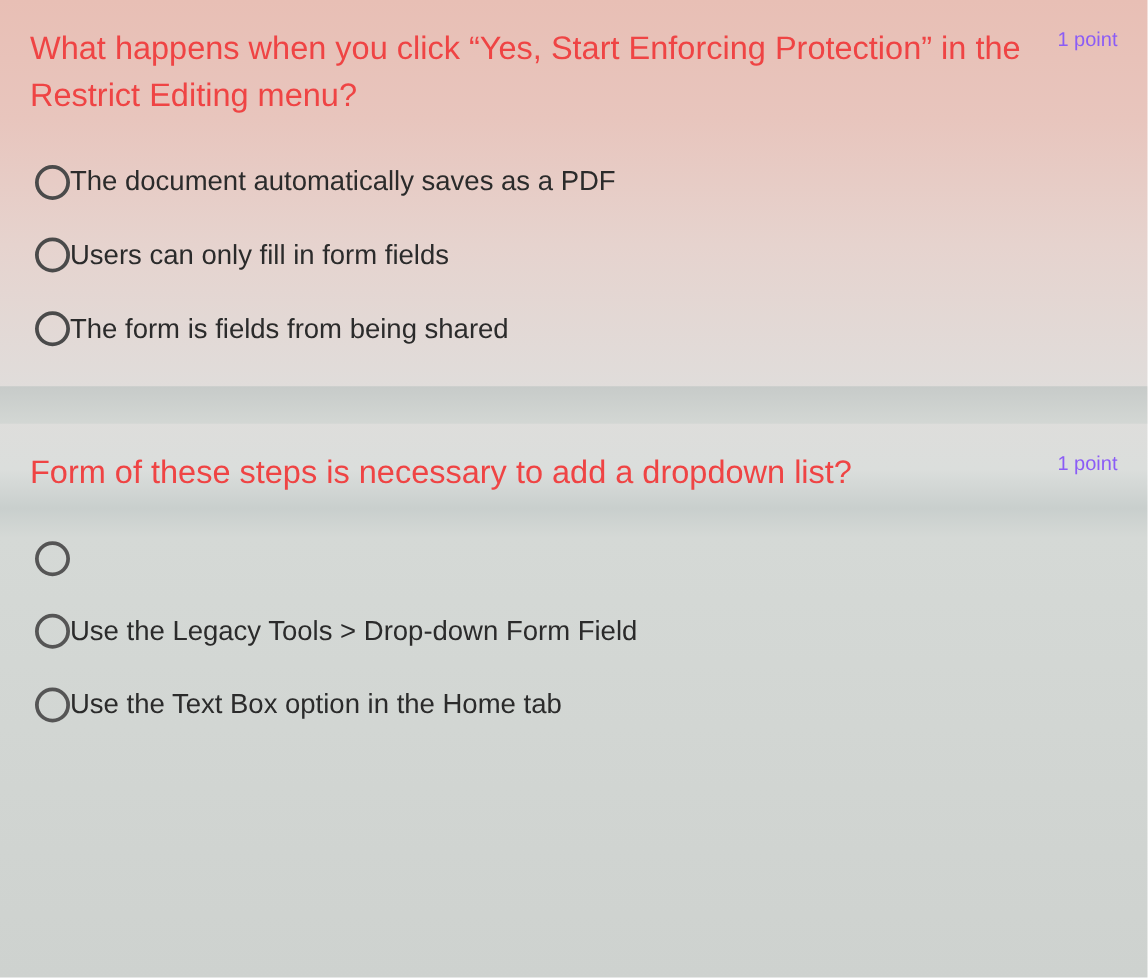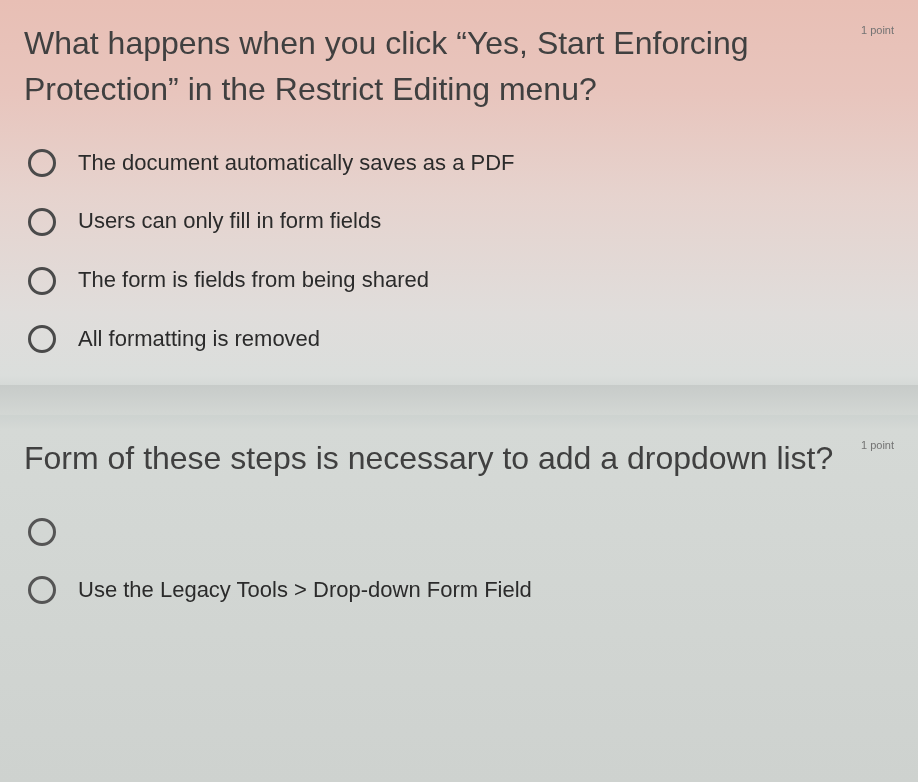--- a/index.html
+++ b/index.html
@@ -21,40 +21,39 @@
     padding: 20px 24px 32px 24px;
   }
   .q-header {
     display: flex;
     align-items: flex-start;
     gap: 24px;
     margin-bottom: 36px;
   }
   .q-text {
     flex: 1;
-    font-size: 32px;
+    font-size: 26px;
     line-height: 1.45;
-    color: #404040;
+    color: #ef4444;
   }
   .q-points {
     white-space: nowrap;
-    font-size: 11px;
-    color: #737373;
+    font-size: 16px;
+    color: #8b5cf6;
     padding-top: 4px;
   }
   .options {
     display: flex;
     flex-direction: column;
     gap: 30px;
     padding-left: 4px;
   }
   .option {
     display: flex;
-    align-items: flex-end;
-    gap: 22px;
+    align-items: center;
     cursor: pointer;
   }
   .radio {
     flex: 0 0 auto;
     width: 28px;
     height: 28px;
     border: 3px solid #4a4a4a;
     border-radius: 50%;
     background: transparent;
   }
@@ -84,36 +83,36 @@
       <span class="option-label">The document automatically saves as a PDF</span>
     </div>
     <div class="option">
       <span class="radio"></span>
       <span class="option-label">Users can only fill in form fields</span>
     </div>
     <div class="option">
       <span class="radio"></span>
       <span class="option-label">The form is fields from being shared</span>
     </div>
-    <div class="option">
-      <span class="radio"></span>
-      <span class="option-label">All formatting is removed</span>
-    </div>
   </div>
 </div>
 
 <div class="divider"></div>
 
 <div class="question-block q2">
   <div class="q-header">
     <div class="q-text">Form of these steps is necessary to add a dropdown list?</div>
     <div class="q-points">1 point</div>
   </div>
   <div class="options">
     <div class="option">
       <span class="radio"></span>
     </div>
     <div class="option">
       <span class="radio"></span>
       <span class="option-label">Use the Legacy Tools &gt; Drop-down Form Field</span>
     </div>
+    <div class="option">
+      <span class="radio"></span>
+      <span class="option-label">Use the Text Box option in the Home tab</span>
+    </div>
   </div>
 </div>
 
 </body></html>

